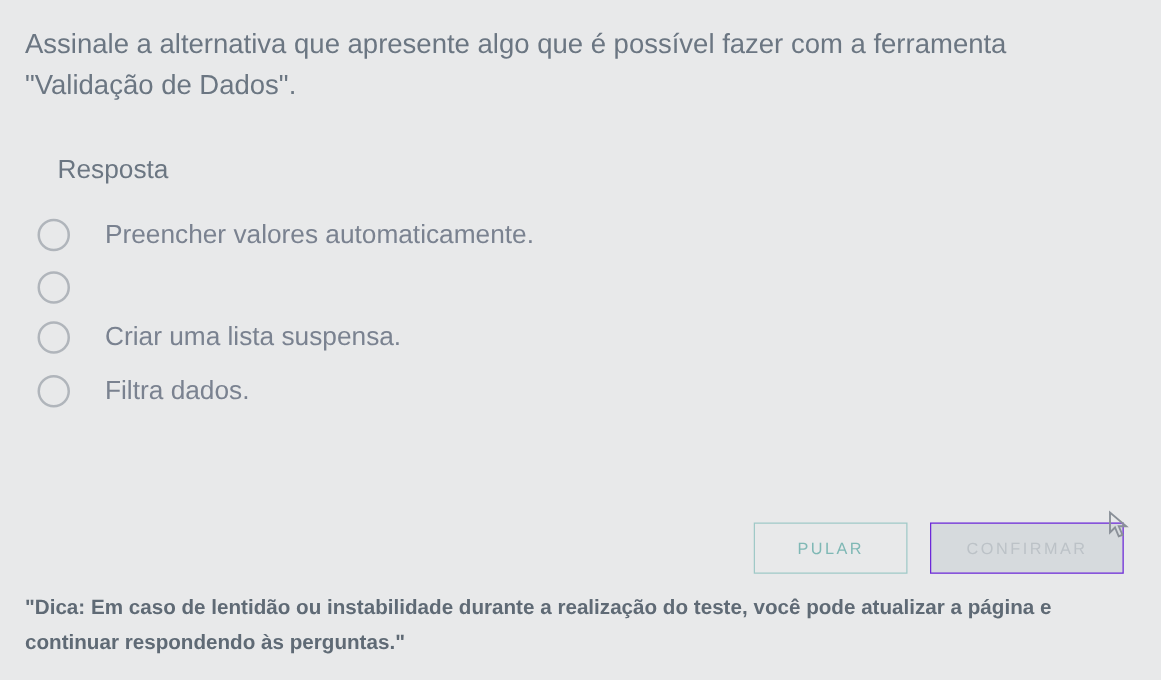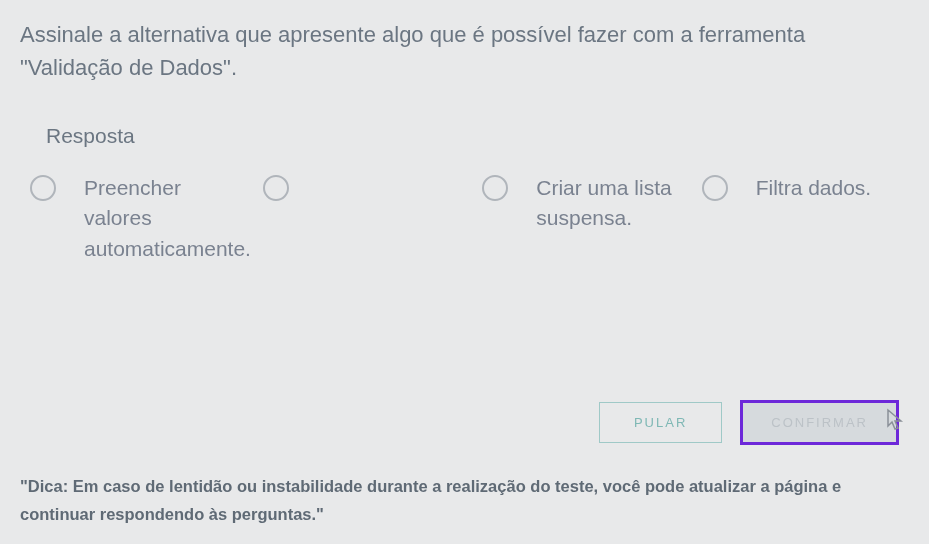--- a/index.html
+++ b/index.html
@@ -24,21 +24,21 @@
       margin-bottom: 40px;
     }
     .answer-label {
       font-size: 21px;
       color: #6b7682;
       margin-bottom: 25px;
       margin-left: 26px;
     }
     .options {
       display: grid;
-      grid-template-columns: 1fr 1fr 1fr 1fr;
+      grid-template-columns: 1fr;
       column-gap: 30px;
       row-gap: 40px;
       padding-left: 10px;
       gap: 12px;
     }
     .option {
       display: flex;
       align-items: flex-start;
       gap: 28px;
       cursor: pointer;
@@ -52,38 +52,38 @@
       margin-top: 2px;
     }
     .option-text {
       font-size: 21px;
       color: #7a8290;
       line-height: 1.45;
     }
     .buttons {
       position: absolute;
       right: 30px;
-      top: 400px;
+      top: 418px;
       display: flex;
       gap: 18px;
       align-items: center;
     }
     .btn {
       padding: 12px 34px;
       font-size: 13px;
       letter-spacing: 2px;
       border: 1px solid #9fc9c7;
       background: #e8e9ea;
       color: #7fb8b5;
       cursor: pointer;
       text-transform: uppercase;
     }
     .btn-confirm {
       background: #d6dadd;
-      border: 3px solid #6d28d9;
+      border: 1px solid #6d28d9;
       color: #bcc2c7;
       padding: 12px 28px;
     }
     .cursor-icon {
       position: absolute;
       right: 24px;
       top: 408px;
       font-size: 22px;
       color: #8a9098;
       pointer-events: none;

